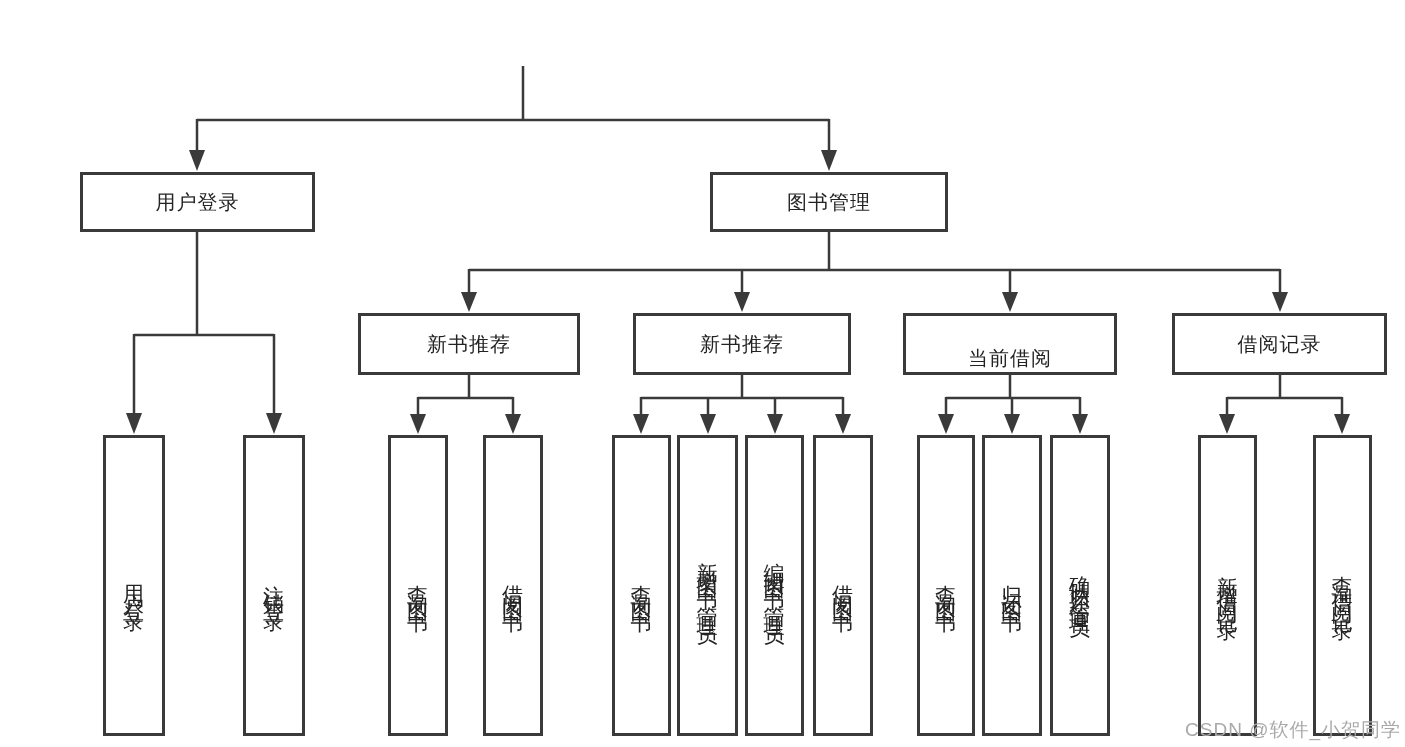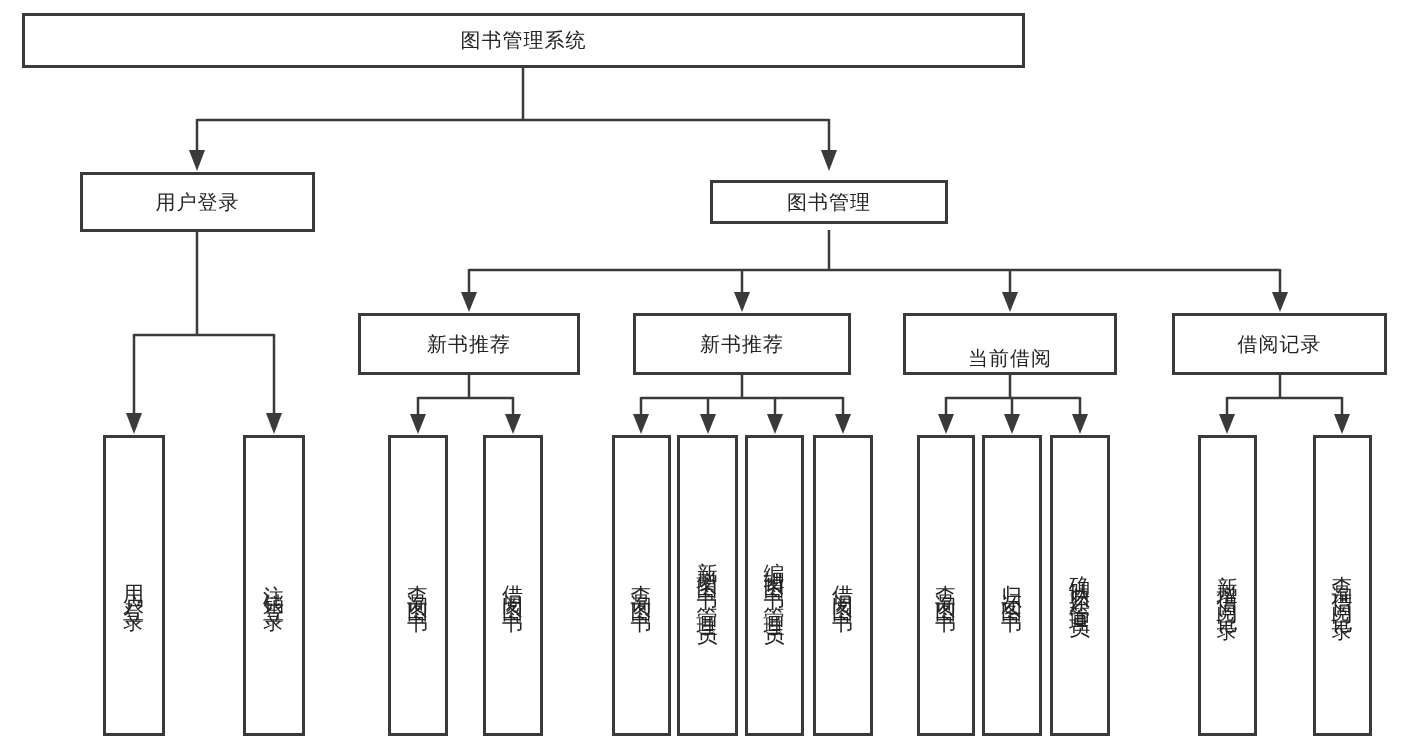--- a/index.html
+++ b/index.html
@@ -70,28 +70,25 @@
       <path d="M767,414 L783,414 L775,434 Z"></path>
       <path d="M835,414 L851,414 L843,434 Z"></path>
       <path d="M938,414 L954,414 L946,434 Z"></path>
       <path d="M1004,414 L1020,414 L1012,434 Z"></path>
       <path d="M1072,414 L1088,414 L1080,434 Z"></path>
       <path d="M1219,414 L1235,414 L1227,434 Z"></path>
       <path d="M1334,414 L1350,414 L1342,434 Z"></path>
     </g>
   </svg>
 
-  <div class="node" style="left:22px;top:13px;width:1003px;height:55px;">
-    <span class="hlabel">图书管理系统</span>
-  </div>
 
   <div class="node" style="left:80px;top:172px;width:235px;height:60px;">
     <span class="hlabel">用户登录</span>
   </div>
-  <div class="node" style="left:710px;top:180px;width:238px;height:44px;">
+  <div class="node" style="left:710px;top:172px;width:238px;height:60px;">
     <span class="hlabel">图书管理</span>
   </div>
 
   <div class="node" style="left:358px;top:313px;width:222px;height:62px;justify-content:center;">
     <span class="hlabel">新书推荐</span>
   </div>
   <div class="node" style="left:633px;top:313px;width:218px;height:62px;">
     <span class="hlabel">新书推荐</span>
   </div>
   <div class="node" style="left:903px;top:313px;width:214px;height:62px;align-items:flex-end;">
@@ -138,14 +135,15 @@
     <span class="vlabel" style="letter-spacing:6px;">确认归还（管理员）</span>
   </div>
 
   <div class="node" style="left:1198px;top:435px;width:59px;height:301px;">
     <span class="vlabel">新增借阅记录</span>
   </div>
   <div class="node" style="left:1313px;top:435px;width:59px;height:301px;">
     <span class="vlabel">查询借阅记录</span>
   </div>
 
+  <div class="watermark">CSDN @软件_小贺同学</div>
 
 </div>
 
 </body></html>

